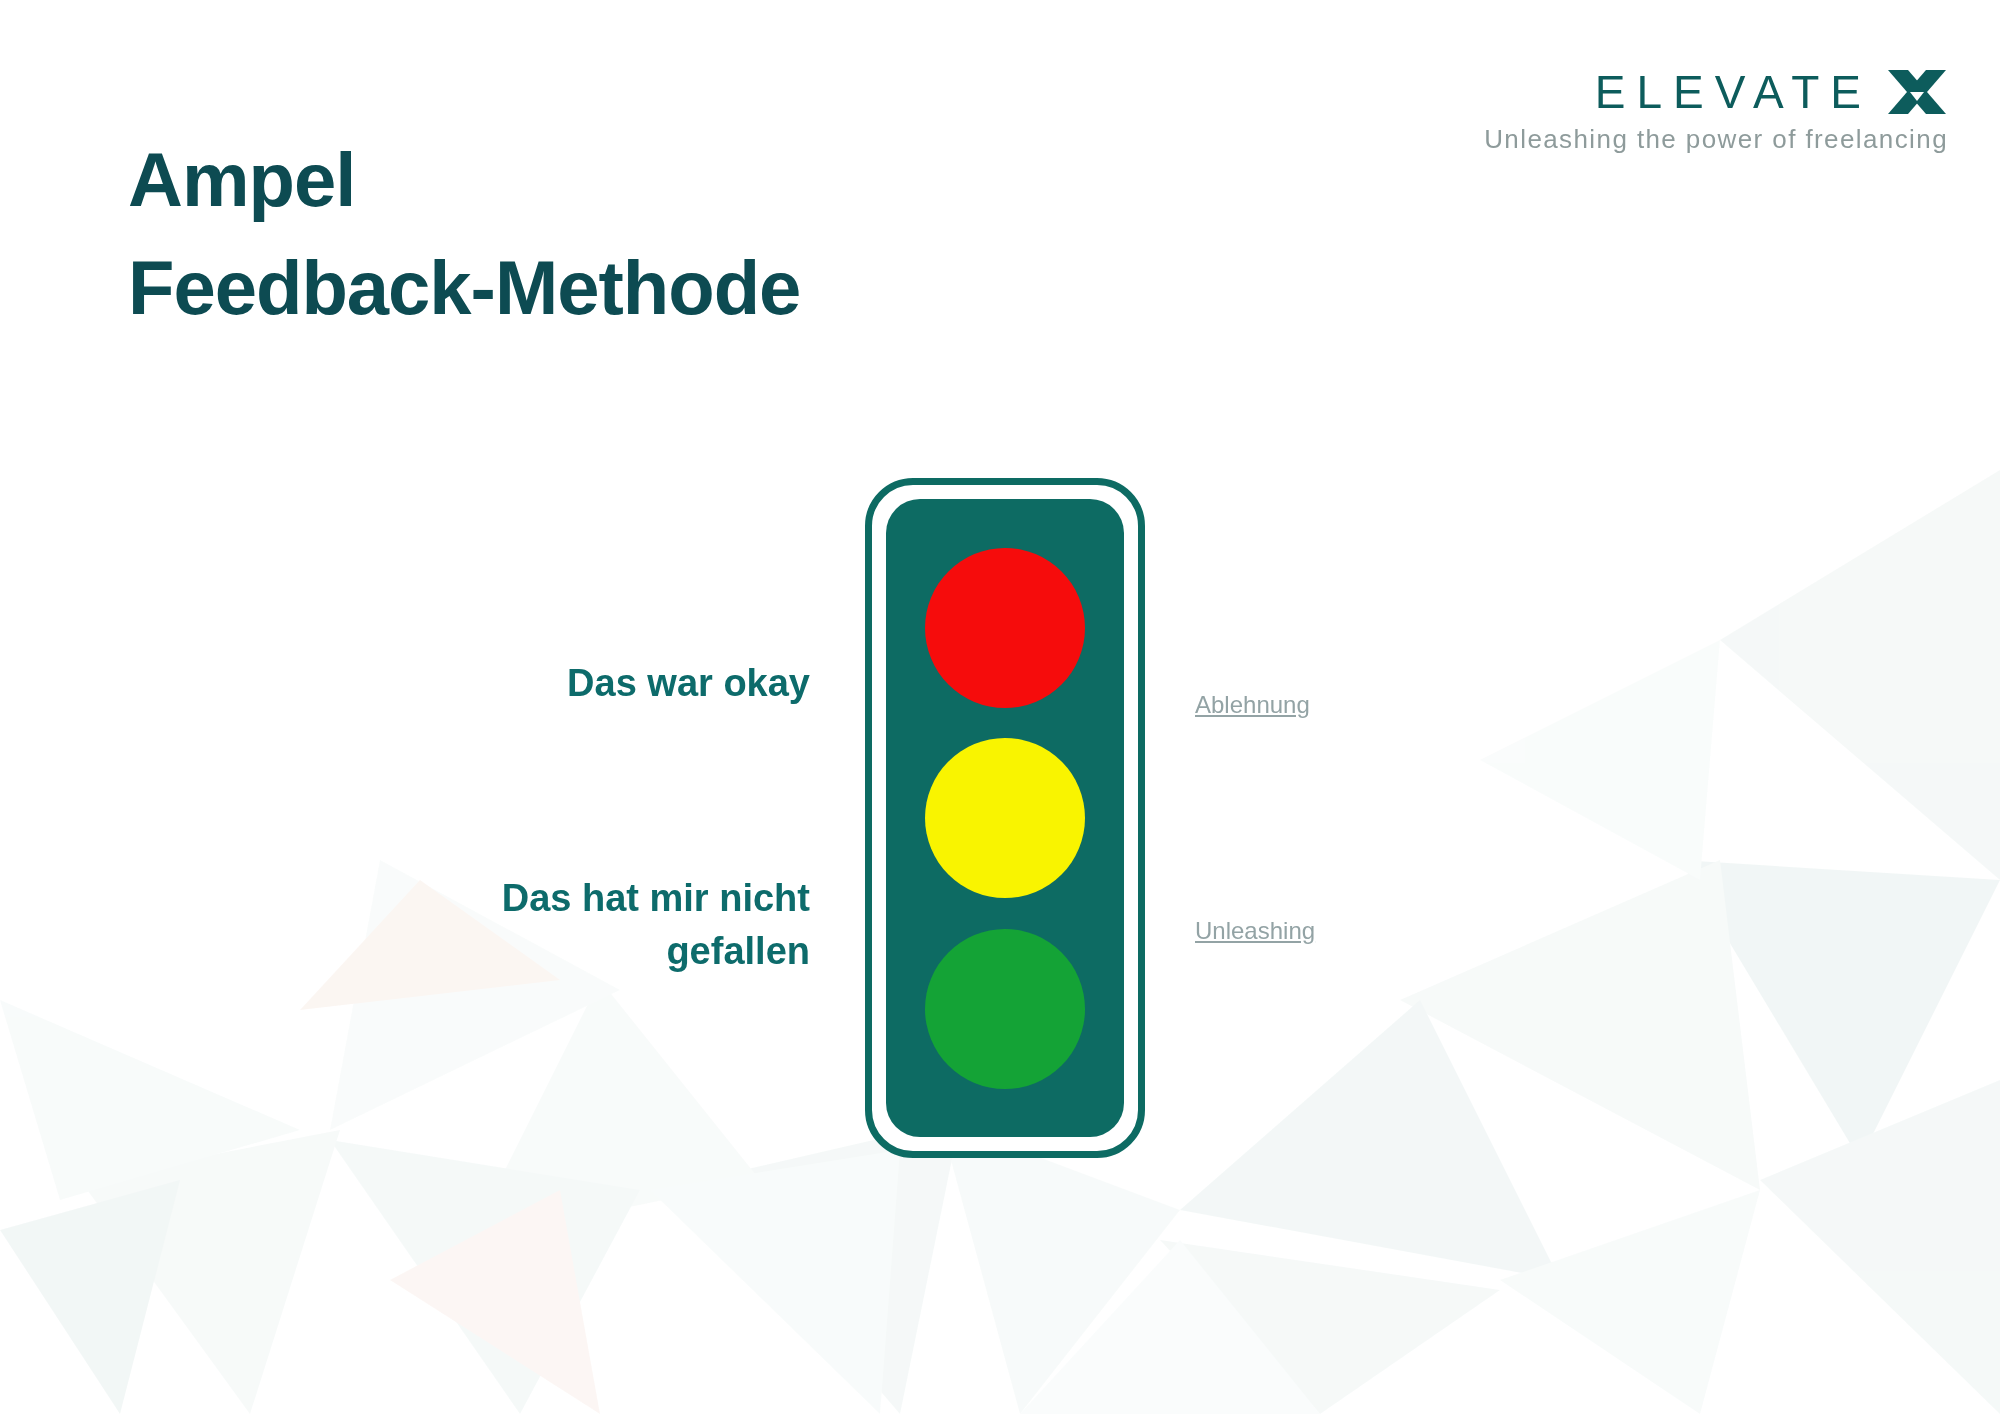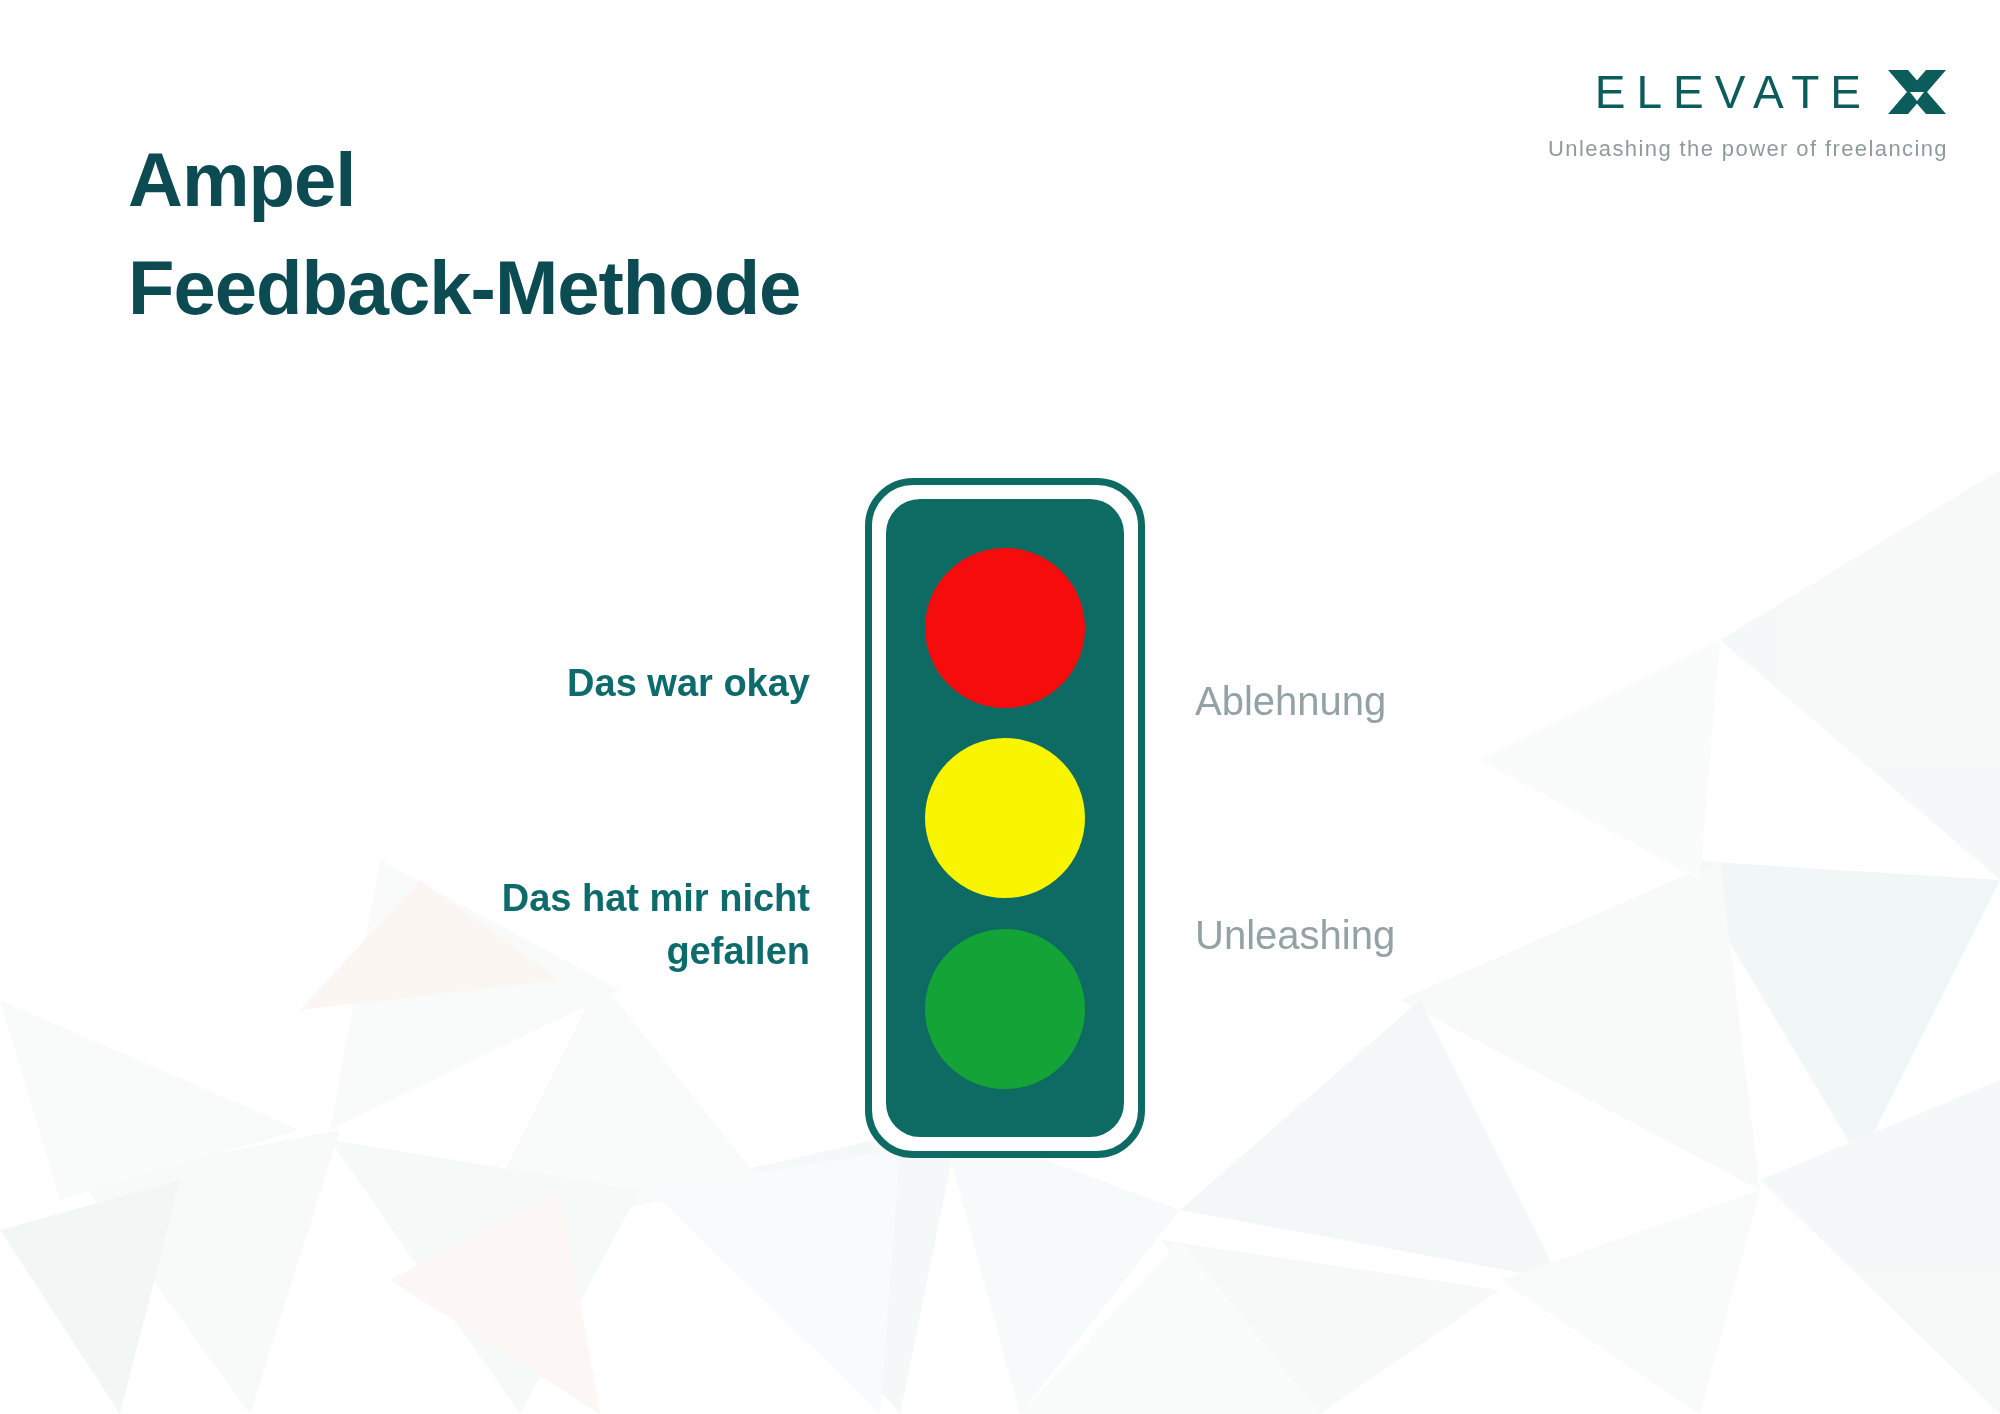--- a/index.html
+++ b/index.html
@@ -47,22 +47,22 @@
     letter-spacing: 11px;
     color: #0d5c5c;
     font-weight: 400;
     line-height: 1;
   }
   .logo-mark {
     width: 62px;
     height: 48px;
   }
   .logo-tagline {
-    margin-top: 20px;
-    font-size: 22px;
+    margin-top: 8px;
+    font-size: 26px;
     letter-spacing: 1.4px;
     color: #8e9b9b;
     font-weight: 400;
     text-align: center;
   }
 
   
   .title {
     position: absolute;
     left: 128px;
@@ -130,24 +130,25 @@
     align-items: flex-start;
   }
   .left-label {
     font-size: 38px;
     font-weight: bold;
     color: #0d6b6b;
     line-height: 1.4;
     max-width: 460px;
   }
   .right-label {
-    font-size: 40px;
+    font-size: 24px;
     font-weight: 400;
     color: #93a3a5;
     line-height: 1.4;
+    text-decoration: underline;
   }
 </style>
 </head>
 <body>
 
 <div class="slide">
 
   <svg class="bg-decor" viewBox="0 0 2000 1414" preserveAspectRatio="none">
     <g opacity="0.55">
       <polygon points="1720,640 2000,470 2000,880" fill="#eef4f3"></polygon>

